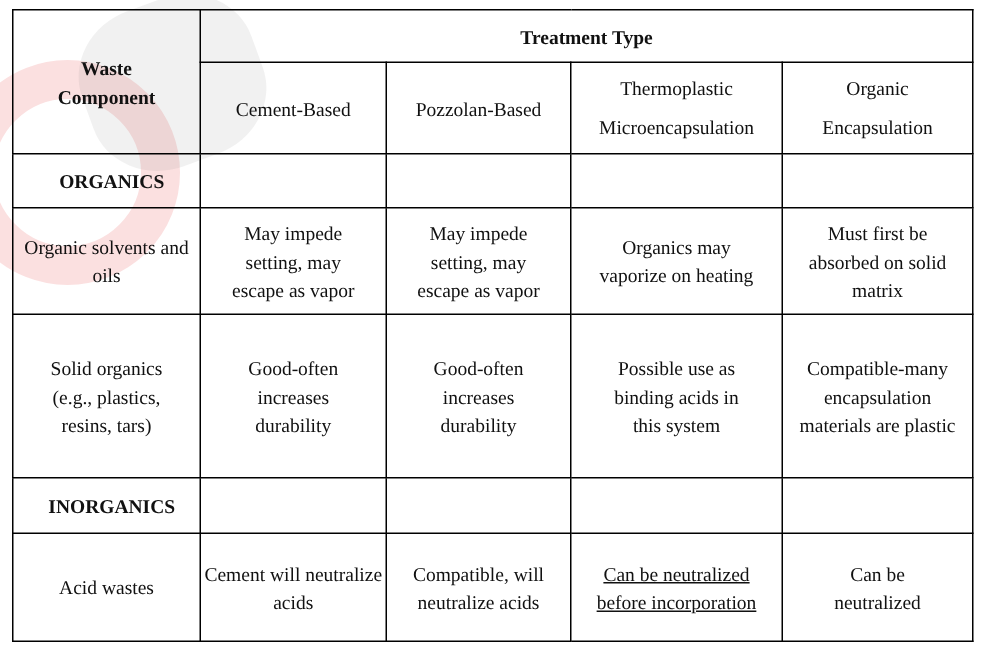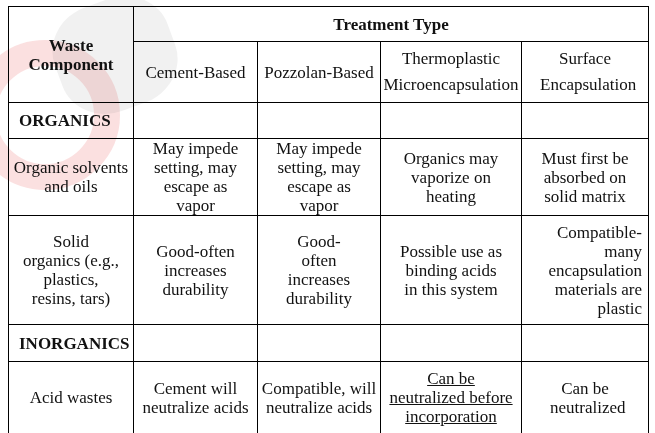--- a/index.html
+++ b/index.html
@@ -10,23 +10,23 @@
                 border: 26px solid rgba(230,60,60,0.16); box-sizing: border-box; }
   .wm-circle2 { left: 55px; top: 0px; width: 120px; height: 110px; border-radius: 40%;
                 background: rgba(120,120,120,0.10); transform: rotate(-20deg); }
   .wm-text { left: 80px; top: 150px; font-family: "Liberation Sans", sans-serif; font-size: 46px;
              color: rgba(150,150,150,0.16); transform: rotate(-28deg); white-space: nowrap; }
   .wm-red { left: 170px; top: 10px; font-family: "Liberation Sans", sans-serif; font-size: 70px; font-weight: bold;
             color: rgba(230,70,70,0.14); transform: rotate(-20deg); white-space: nowrap; }
   table { position: absolute; left: 8px; top: 6px; border-collapse: collapse; table-layout: fixed;
           width: 640px; }
   td, th { border: 1.5px solid #000; text-align: center; vertical-align: middle; padding: 0 3px;
-           font-size: 17px; line-height: 19px; font-weight: normal; background: transparent; }
+           font-size: 13px; line-height: 19px; font-weight: normal; background: transparent; }
   .bold { font-weight: bold; }
-  .left { text-align: left; padding-left: 10px; }
+  .left { text-align: center; padding-left: 10px; }
 </style>
 </head>
 <body>
 
 <div class="wm wm-circle1"></div>
 <div class="wm wm-circle2"></div>
 <div class="wm wm-red"></div>
 <div class="wm wm-text"></div>
 
 <table>
@@ -39,42 +39,42 @@
   </colgroup>
   <tbody>
       <tr style="height:35px">
     <th rowspan="2" class="bold" style="padding:0 18px;font-family:Liberation Serif, serif;"><span>Waste Component</span></th>
     <th colspan="4" class="bold">Treatment Type</th>
   </tr>
   <tr style="height:61px">
     <td>Cement-Based</td>
     <td>Pozzolan-Based</td>
     <td style="line-height:26px;padding:0;">Thermoplastic Microencapsulation</td>
-    <td style="line-height:26px;padding:0 18px;">Surface Encapsulation</td>
+    <td style="line-height:26px;padding:0 18px;">Organic Encapsulation</td>
   </tr>
   <tr style="height:36px">
     <td class="bold left">ORGANICS</td>
     <td></td>
     <td></td>
     <td></td>
     <td></td>
   </tr>
   <tr style="height:71px">
     <td>Organic solvents and oils</td>
     <td style="padding:0 12px;">May impede setting, may escape as vapor</td>
     <td style="padding:0 12px;">May impede setting, may escape as vapor</td>
     <td style="padding:0 14px;text-align:center;">Organics may vaporize on heating</td>
     <td style="padding:0 14px;">Must first be absorbed on solid matrix</td>
   </tr>
   <tr style="height:109px">
     <td style="padding:0 14px;">Solid organics (e.g., plastics, resins, tars)</td>
     <td style="padding:0 22px;">Good-often increases durability</td>
     <td style="padding:0 22px;">Good-often increases durability</td>
     <td style="padding:0 18px;">Possible use as binding acids in this system</td>
-    <td style="padding:0 6px;text-align:right;">Compatible-many encapsulation materials are plastic</td>
+    <td style="padding:0 6px;">Compatible-many encapsulation materials are plastic</td>
   </tr>
   <tr style="height:37px">
     <td class="bold left">INORGANICS</td>
     <td></td>
     <td></td>
     <td></td>
     <td></td>
   </tr>
   <tr style="height:72px">
     <td>Acid wastes</td>

